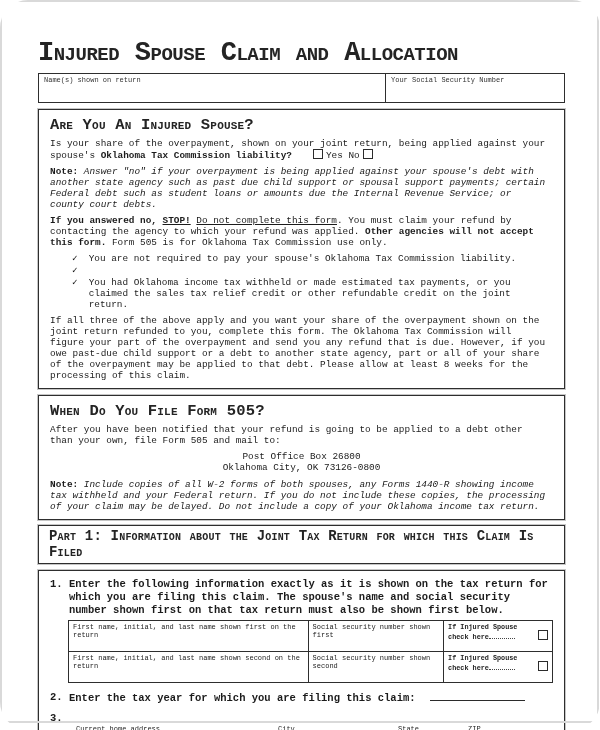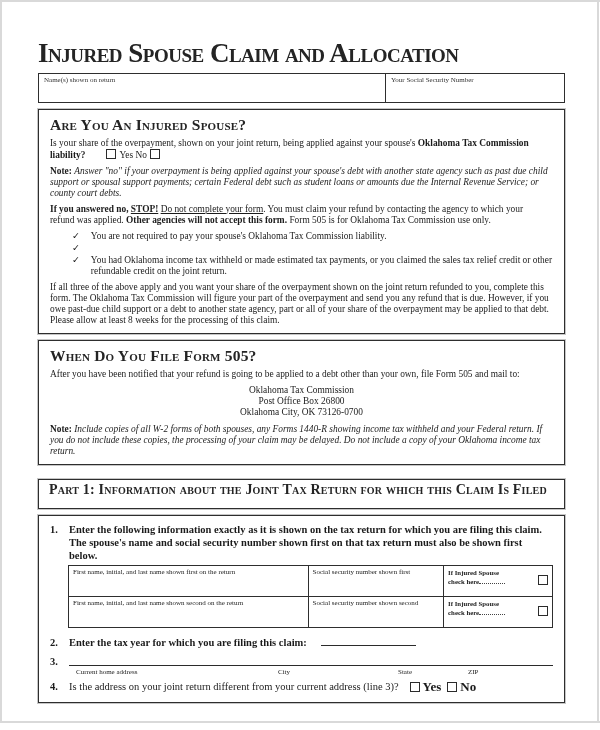--- a/index.html
+++ b/index.html
@@ -2,23 +2,24 @@
 <html><head>
 <meta charset="utf-8">
 <style>
   * { box-sizing: border-box; }
   html, body { margin: 0; padding: 0; background: #ffffff; }
   .page {
     position: relative;
     width: 600px;
     height: 730px;
     background: #ffffff;
-    font-family: Liberation Serif, serif;
+    font-family: Liberation Mono, monospace;
     color: #1b1b1b;
     overflow: hidden;
+    border-radius: 28px;
   }
   .scan-edge { position: absolute; background: #d9d9d9; }
   .edge-top    { top: 0; left: 0; width: 600px; height: 2px; }
   .edge-left   { top: 0; left: 0; width: 2px; height: 723px; }
   .edge-right  { top: 0; left: 597px; width: 2px; height: 723px; }
   .edge-bottom { top: 721px; left: 0; width: 600px; height: 2px; }
 
   .content { margin: 0 35px 0 38px; }
 
   .form-title {
@@ -75,22 +76,22 @@
 
   .bullet { display: flex; gap: 11px; padding-left: 22px; font-size: 9.4px; line-height: 11px; margin-bottom: 1px; }
   .tick { flex: 0 0 auto; font-size: 9.4px; }
   .bullets-wrap { margin-bottom: 5px; }
 
   .address-block { text-align: center; font-size: 9.4px; line-height: 11px; margin: 1px 0 6px 0; }
 
   .part-header {
     border: 1px solid #2e2e2e;
     outline: 1px solid #c6c6c6;
-    margin-top: 14px;
-    padding: 2px 10px 10px 10px;
+    margin-top: 5px;
+    padding: 2px 10px 3px 10px;
   }
   .part-header .section-heading { margin: 0; font-size: 14px; }
 
   .part-body { padding: 7px 11px 8px 11px; }
 
   .item { display: flex; gap: 5px; font-size: 10.5px; line-height: 13px; margin-bottom: 2px; }
   .item-num { flex: 0 0 14px; font-weight: 700; }
   .item-text-bold { font-weight: 700; }
 
   table.p1-table {
@@ -161,21 +162,21 @@
       <h2 class="section-heading">Are You An Injured Spouse?</h2>
 
       <p class="para"><span>Is your share of the overpayment, shown on your joint return, being applied against your spouse's</span>
         <b>Oklahoma Tax Commission liability?</b><span class="q-checks"><span class="cb"></span><span>Yes No</span><span class="cb"></span></span></p>
 
       <p class="para"><b>Note:</b>
         <span class="it">Answer "no" if your overpayment is being applied against your spouse's debt with another state agency such as past due child support or spousal support payments; certain Federal debt such as student loans or amounts due the Internal Revenue Service; or county court debts.</span></p>
 
       <p class="para"><b>If you answered no,</b>
         <b class="ul">STOP!</b>
-        <span class="ul">Do not complete your form</span><span>. You must claim your refund by contacting the agency to which your refund was applied.</span>
+        <span class="ul">Do not complete this form</span><span>. You must claim your refund by contacting the agency to which your refund was applied.</span>
         <b>Other agencies will not accept this form.</b>
         <span>Form 505 is for Oklahoma Tax Commission use only.</span></p>
 
 
       <div class="bullets-wrap">
         <div class="bullet">
           <span class="tick">✓</span>
           <span>You are not required to pay your spouse's Oklahoma Tax Commission liability.</span>
         </div>
         <div class="bullet">
@@ -189,23 +190,22 @@
 
       <p class="para">If all three of the above apply and you want your share of the overpayment shown on the joint return refunded to you, complete this form. The Oklahoma Tax Commission will figure your part of the overpayment and send you any refund that is due. However, if you owe past-due child support or a debt to another state agency, part or all of your share of the overpayment may be applied to that debt. Please allow at least 8 weeks for the processing of this claim.</p>
     </div>
 
     <div class="section">
       <h2 class="section-heading">When Do You File Form 505?</h2>
 
       <p class="para">After you have been notified that your refund is going to be applied to a debt other than your own, file Form 505 and mail to:</p>
 
       <div class="address-block">
-        <div>Oklahoma Tax Commission</div>
         <div>Post Office Box 26800</div>
-        <div>Oklahoma City, OK 73126-0700</div>
+        <div>Oklahoma City, OK 73126-0800</div>
       </div>
 
       <p class="para"><b>Note:</b>
         <span class="it">Include copies of all W-2 forms of both spouses, any Forms 1440-R showing income tax withheld and your Federal return. If you do not include these copies, the processing of your claim may be delayed. Do not include a copy of your Oklahoma income tax return.</span></p>
     </div>
 
     <div class="part-header">
       <h2 class="section-heading">Part 1: Information about the Joint Tax Return for which this Claim Is Filed</h2>
     </div>
 

